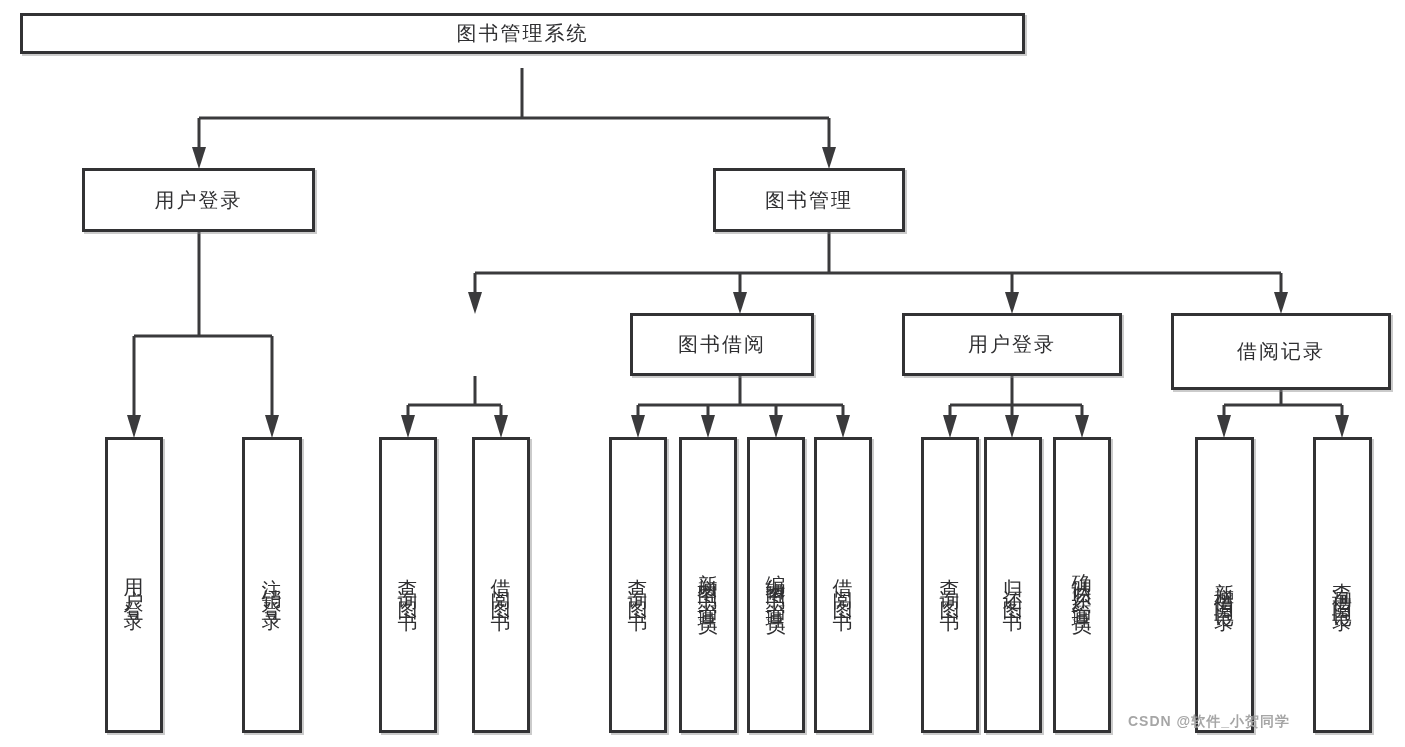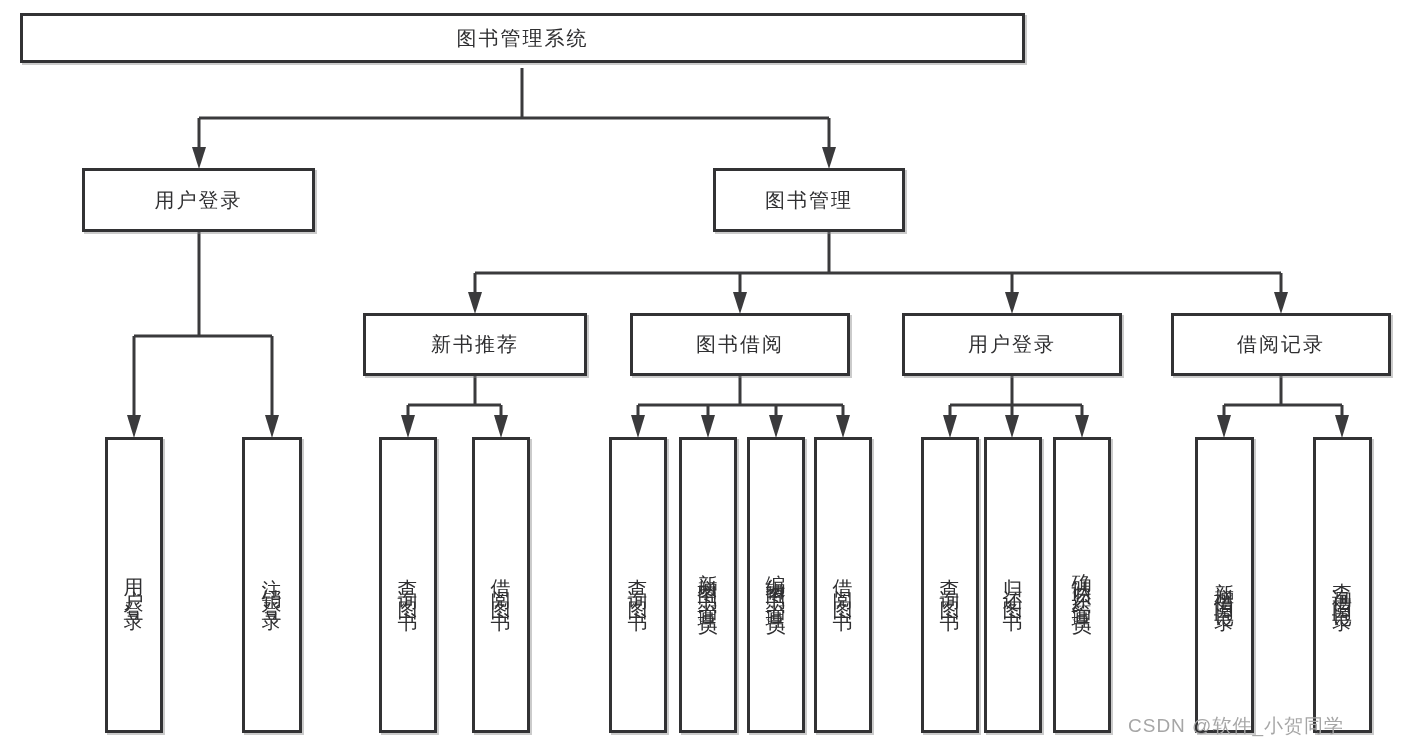--- a/index.html
+++ b/index.html
@@ -36,25 +36,26 @@
     writing-mode:vertical-rl;
     text-orientation:mixed;
     font-size:20px;
     letter-spacing:0.3em;
     line-height:1;
   }
   .sp{letter-spacing:0.55em;}
   .watermark{
     position:absolute;
     left:1128px;top:713px;
-    font-size:19px;
+    font-size:14px;
     letter-spacing:1px;
     color:var(--watermark);
     z-index:4;
     white-space:nowrap;
+    font-weight:bold;
   }
 </style>
 </head>
 <body>
 
 <div class="canvas">
 
   <svg class="edges" width="1405" height="747" viewBox="0 0 1405 747" aria-hidden="true">
 
     <path d="M522 68 V118 M199 118 H829 M199 118 V150 M829 118 V150"></path>
@@ -84,41 +85,38 @@
     <path d="M1012 376 V405 M950 405 H1082 M950 405 V416 M1012 405 V416 M1082 405 V416"></path>
     <polygon points="943,415 957,415 950,438"></polygon>
     <polygon points="1005,415 1019,415 1012,438"></polygon>
     <polygon points="1075,415 1089,415 1082,438"></polygon>
 
     <path d="M1281 376 V405 M1224 405 H1342 M1224 405 V416 M1342 405 V416"></path>
     <polygon points="1217,415 1231,415 1224,438"></polygon>
     <polygon points="1335,415 1349,415 1342,438"></polygon>
   </svg>
 
-  <div class="node hbox" style="left:20px;top:13px;width:1005px;height:50px;">
+  <div class="node hbox" style="left:20px;top:13px;width:1005px;height:41px;">
     <span>图书管理系统</span>
   </div>
 
   <div class="node hbox" style="left:82px;top:168px;width:233px;height:64px;">
     <span>用户登录</span>
   </div>
   <div class="node hbox" style="left:713px;top:168px;width:192px;height:64px;">
     <span>图书管理</span>
   </div>
 
-  <div class="node hbox" style="left:363px;top:313px;width:224px;height:63px;">
-    <span>新书推荐</span>
-  </div>
-  <div class="node hbox" style="left:630px;top:313px;width:220px;height:63px;">
+  <div class="node hbox" style="left:630px;top:313px;width:184px;height:63px;">
     <span>图书借阅</span>
   </div>
   <div class="node hbox" style="left:902px;top:313px;width:220px;height:63px;">
     <span>用户登录</span>
   </div>
-  <div class="node hbox" style="left:1171px;top:313px;width:220px;height:63px;text-align:center;">
+  <div class="node hbox" style="left:1171px;top:313px;width:220px;height:77px;text-align:center;">
     <span>借阅记录</span>
   </div>
 
   <div class="node vbox sp" style="left:105px;top:437px;width:58px;height:296px;">
     <span>用户登录</span>
   </div>
   <div class="node vbox sp" style="left:242px;top:437px;width:60px;height:296px;">
     <span>注销登录</span>
   </div>
 

